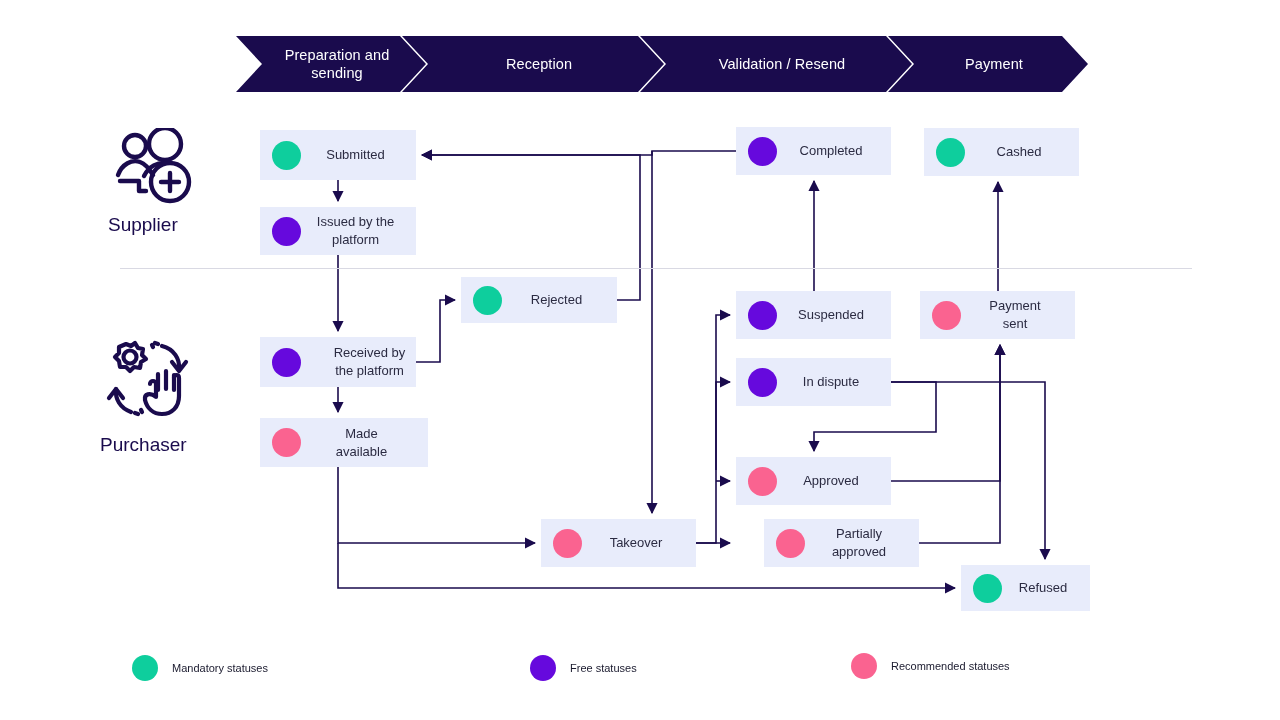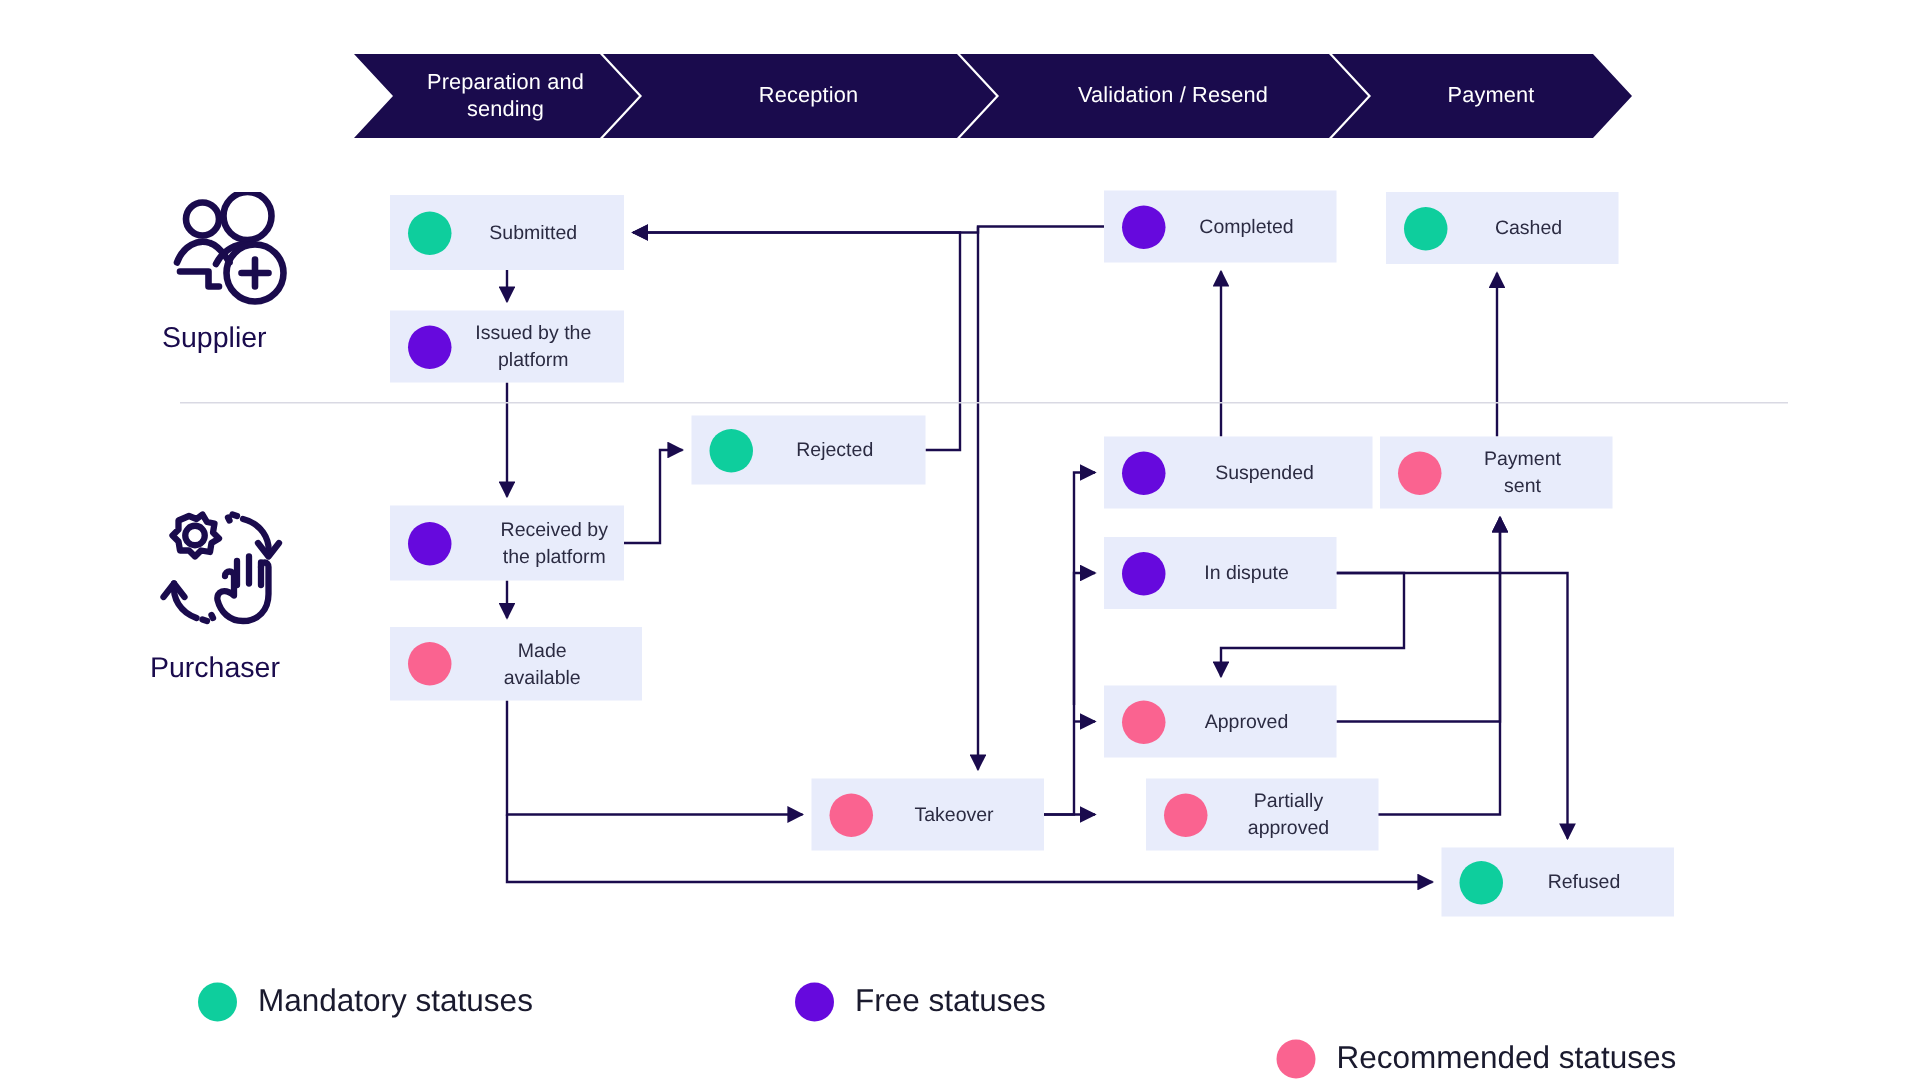--- a/index.html
+++ b/index.html
@@ -97,21 +97,21 @@
     align-items: center;
     gap: 14px;
   }
   .legend-item .dot {
     width: 26px;
     height: 26px;
     border-radius: 50%;
     flex: 0 0 auto;
   }
   .legend-item .legend-label {
-    font-size: 21px;
+    font-size: 11px;
     color: #1a1a2e;
     white-space: nowrap;
     text-align: center;
   }
 
   .divider {
     position: absolute;
     left: 120px;
     top: 268px;
     width: 1072px;
@@ -249,21 +249,21 @@
 <div class="node" style="left:736px;top:127px;width:155px;height:48px;">
   <span class="dot" style="background:#6609dd;"></span>
   <span class="node-label">Completed</span>
 </div>
 
 <div class="node" style="left:924px;top:128px;width:155px;height:48px;">
   <span class="dot" style="background:#0ece9d;"></span>
   <span class="node-label">Cashed</span>
 </div>
 
-<div class="node" style="left:736px;top:291px;width:179px;height:48px;">
+<div class="node" style="left:736px;top:291px;width:155px;height:48px;">
   <span class="dot" style="background:#6609dd;"></span>
   <span class="node-label">Suspended</span>
 </div>
 
 <div class="node" style="left:920px;top:291px;width:155px;height:48px;">
   <span class="dot" style="background:#fa6390;"></span>
   <span class="node-label">Payment
 sent</span>
 </div>
 
@@ -281,29 +281,29 @@
   <span class="dot" style="background:#fa6390;"></span>
   <span class="node-label">Partially
 approved</span>
 </div>
 
 <div class="node" style="left:541px;top:519px;width:155px;height:48px;">
   <span class="dot" style="background:#fa6390;"></span>
   <span class="node-label">Takeover</span>
 </div>
 
-<div class="node" style="left:961px;top:565px;width:155px;height:46px;">
+<div class="node" style="left:961px;top:565px;width:129px;height:46px;">
   <span class="dot" style="background:#0ece9d;"></span>
   <span class="node-label">Refused</span>
 </div>
 
 <div class="legend-item" style="left:132px;top:655px;">
   <span class="dot" style="background:#0ece9d;"></span>
   <span class="legend-label">Mandatory statuses</span>
 </div>
 <div class="legend-item" style="left:530px;top:655px;">
   <span class="dot" style="background:#6609dd;"></span>
   <span class="legend-label">Free statuses</span>
 </div>
-<div class="legend-item" style="left:851px;top:653px;margin-top:40px;">
+<div class="legend-item" style="left:851px;top:653px;">
   <span class="dot" style="background:#fa6390;"></span>
   <span class="legend-label">Recommended statuses</span>
 </div>
 
 </body></html>

